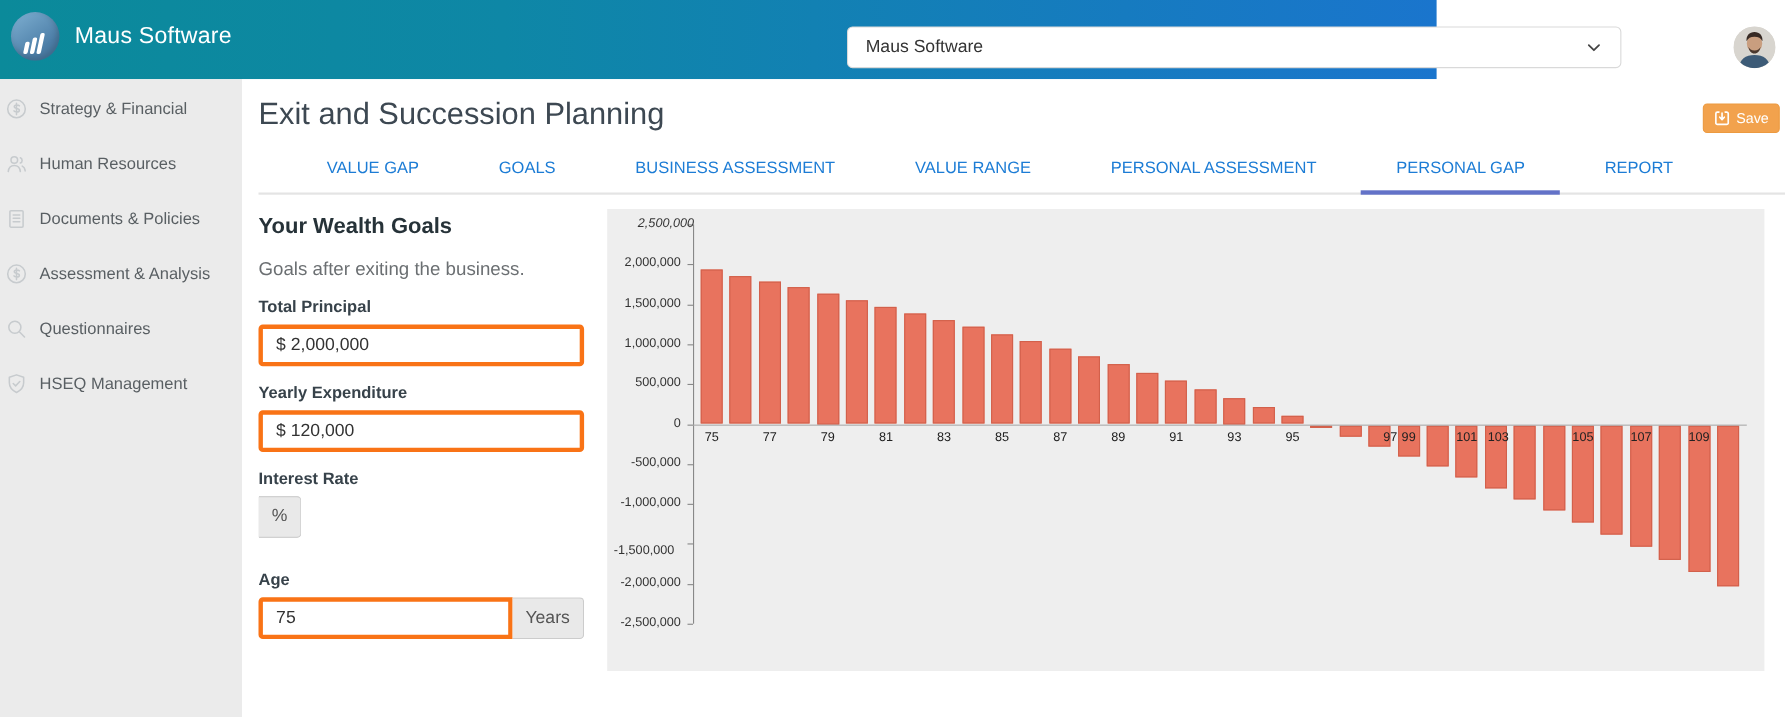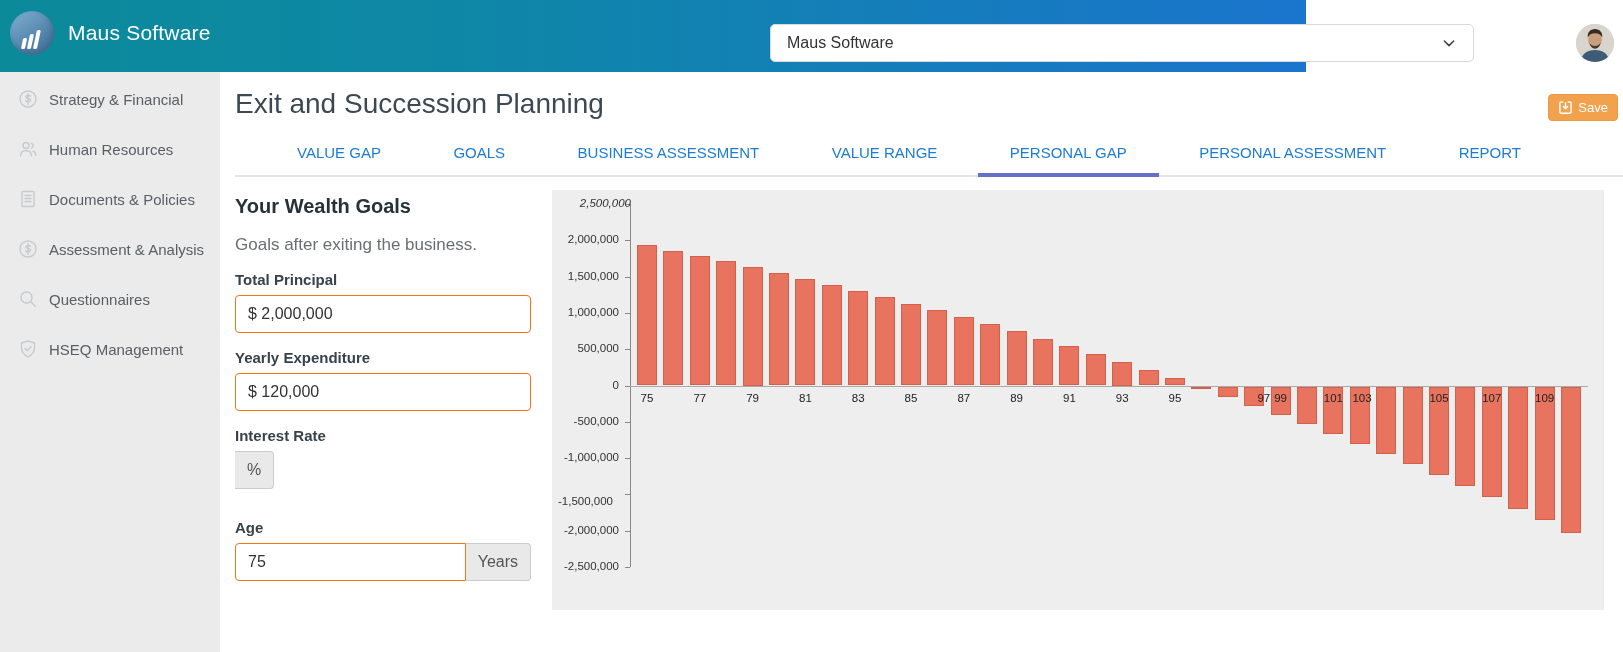--- a/index.html
+++ b/index.html
@@ -24,21 +24,21 @@
   .hdr-icon { position:absolute; top:26px; cursor:pointer; }
   .hdr-chat { left:1490px; }
   .hdr-bell { left:1538px; }
   .bell-badge { position:absolute; left:1561px; top:12px; color:#ffffff; font-size:14px; }
   .avatar { position:absolute; left:1576px; top:24px; width:38px; height:38px;
             border-radius:50%; overflow:hidden; cursor:pointer; background:#d8d5cf; }
 
   
   .sidebar { position:absolute; left:0; top:72px; width:220px; height:580px; background:#ebebeb; }
   .side-item { height:50px; display:flex; align-items:center; gap:11px;
-               padding-left:18px; cursor:pointer; }
+               padding-left:5px; cursor:pointer; }
   .side-item:first-child { margin-top:2px; }
   .side-item .lbl { font-size:15px; color:#595f63; }
   .side-icon { width:20px; height:20px; flex:0 0 20px; color:#c7cbce; }
 
   
   .content { position:absolute; left:220px; top:72px; width:1403px; height:580px;
              background:#ffffff; padding-left:15px; }
   .page-title { margin-top:16px; font-size:28px; font-weight:400; color:#3d4852; }
   .save-btn { position:absolute; right:5px; top:22px; height:27px;
               background:#f2a24d; border:1px solid #ec9a40; border-radius:4px;
@@ -54,21 +54,21 @@
   .body-row { display:flex; margin-top:13px; }
 
   
   .wealth-form { width:296px; flex:0 0 296px; }
   .form-heading { font-size:20px; font-weight:700; color:#263238; margin-top:5px; }
   .form-sub { font-size:17px; color:#6b6f72; margin-top:17px; }
   .field { margin-top:16px; }
   .field.extra-gap { margin-top:30px; }
   .field .f-label { display:block; font-size:15px; font-weight:700; color:#37424a; margin-bottom:7px; }
   .in-group { display:flex; width:100%; }
-  .txt-input { height:38px; border:1px solid #f97316; border-radius:4px;
+  .txt-input { height:38px; border:4px solid #f97316; border-radius:4px;
                font-size:16px; color:#333333; padding:0 12px; width:100%;
                font-family:"Liberation Sans", sans-serif; outline:none; background:#ffffff; }
   .in-group .txt-input { border-radius:4px 0 0 4px; flex:1; min-width:0; }
   .addon { height:38px; background:#e9e9e9; border:1px solid #cccccc; border-left:none;
            border-radius:0 4px 4px 0; display:flex; align-items:center; justify-content:center;
            font-size:16px; color:#555555; padding:0 12px; white-space:nowrap; }
 
   
   .chart-panel { position:relative; margin-left:21px; width:1052px; height:420px;
                  background:#eeeeee; overflow:hidden; }
@@ -210,22 +210,22 @@
       </svg>
     </span>
     <span>Save</span>
   </button>
 
   <div class="tabs">
     <div class="tab">VALUE GAP</div>
     <div class="tab">GOALS</div>
     <div class="tab">BUSINESS ASSESSMENT</div>
     <div class="tab">VALUE RANGE</div>
+    <div class="tab">PERSONAL ASSESSMENT</div>
     <div class="tab active">PERSONAL GAP</div>
-    <div class="tab">PERSONAL ASSESSMENT</div>
     <div class="tab">REPORT</div>
   </div>
 
   <div class="body-row">
 
     <div class="wealth-form">
       <div class="form-heading">Your Wealth Goals</div>
       <div class="form-sub">Goals after exiting the business.</div>
 
       <div class="field">

